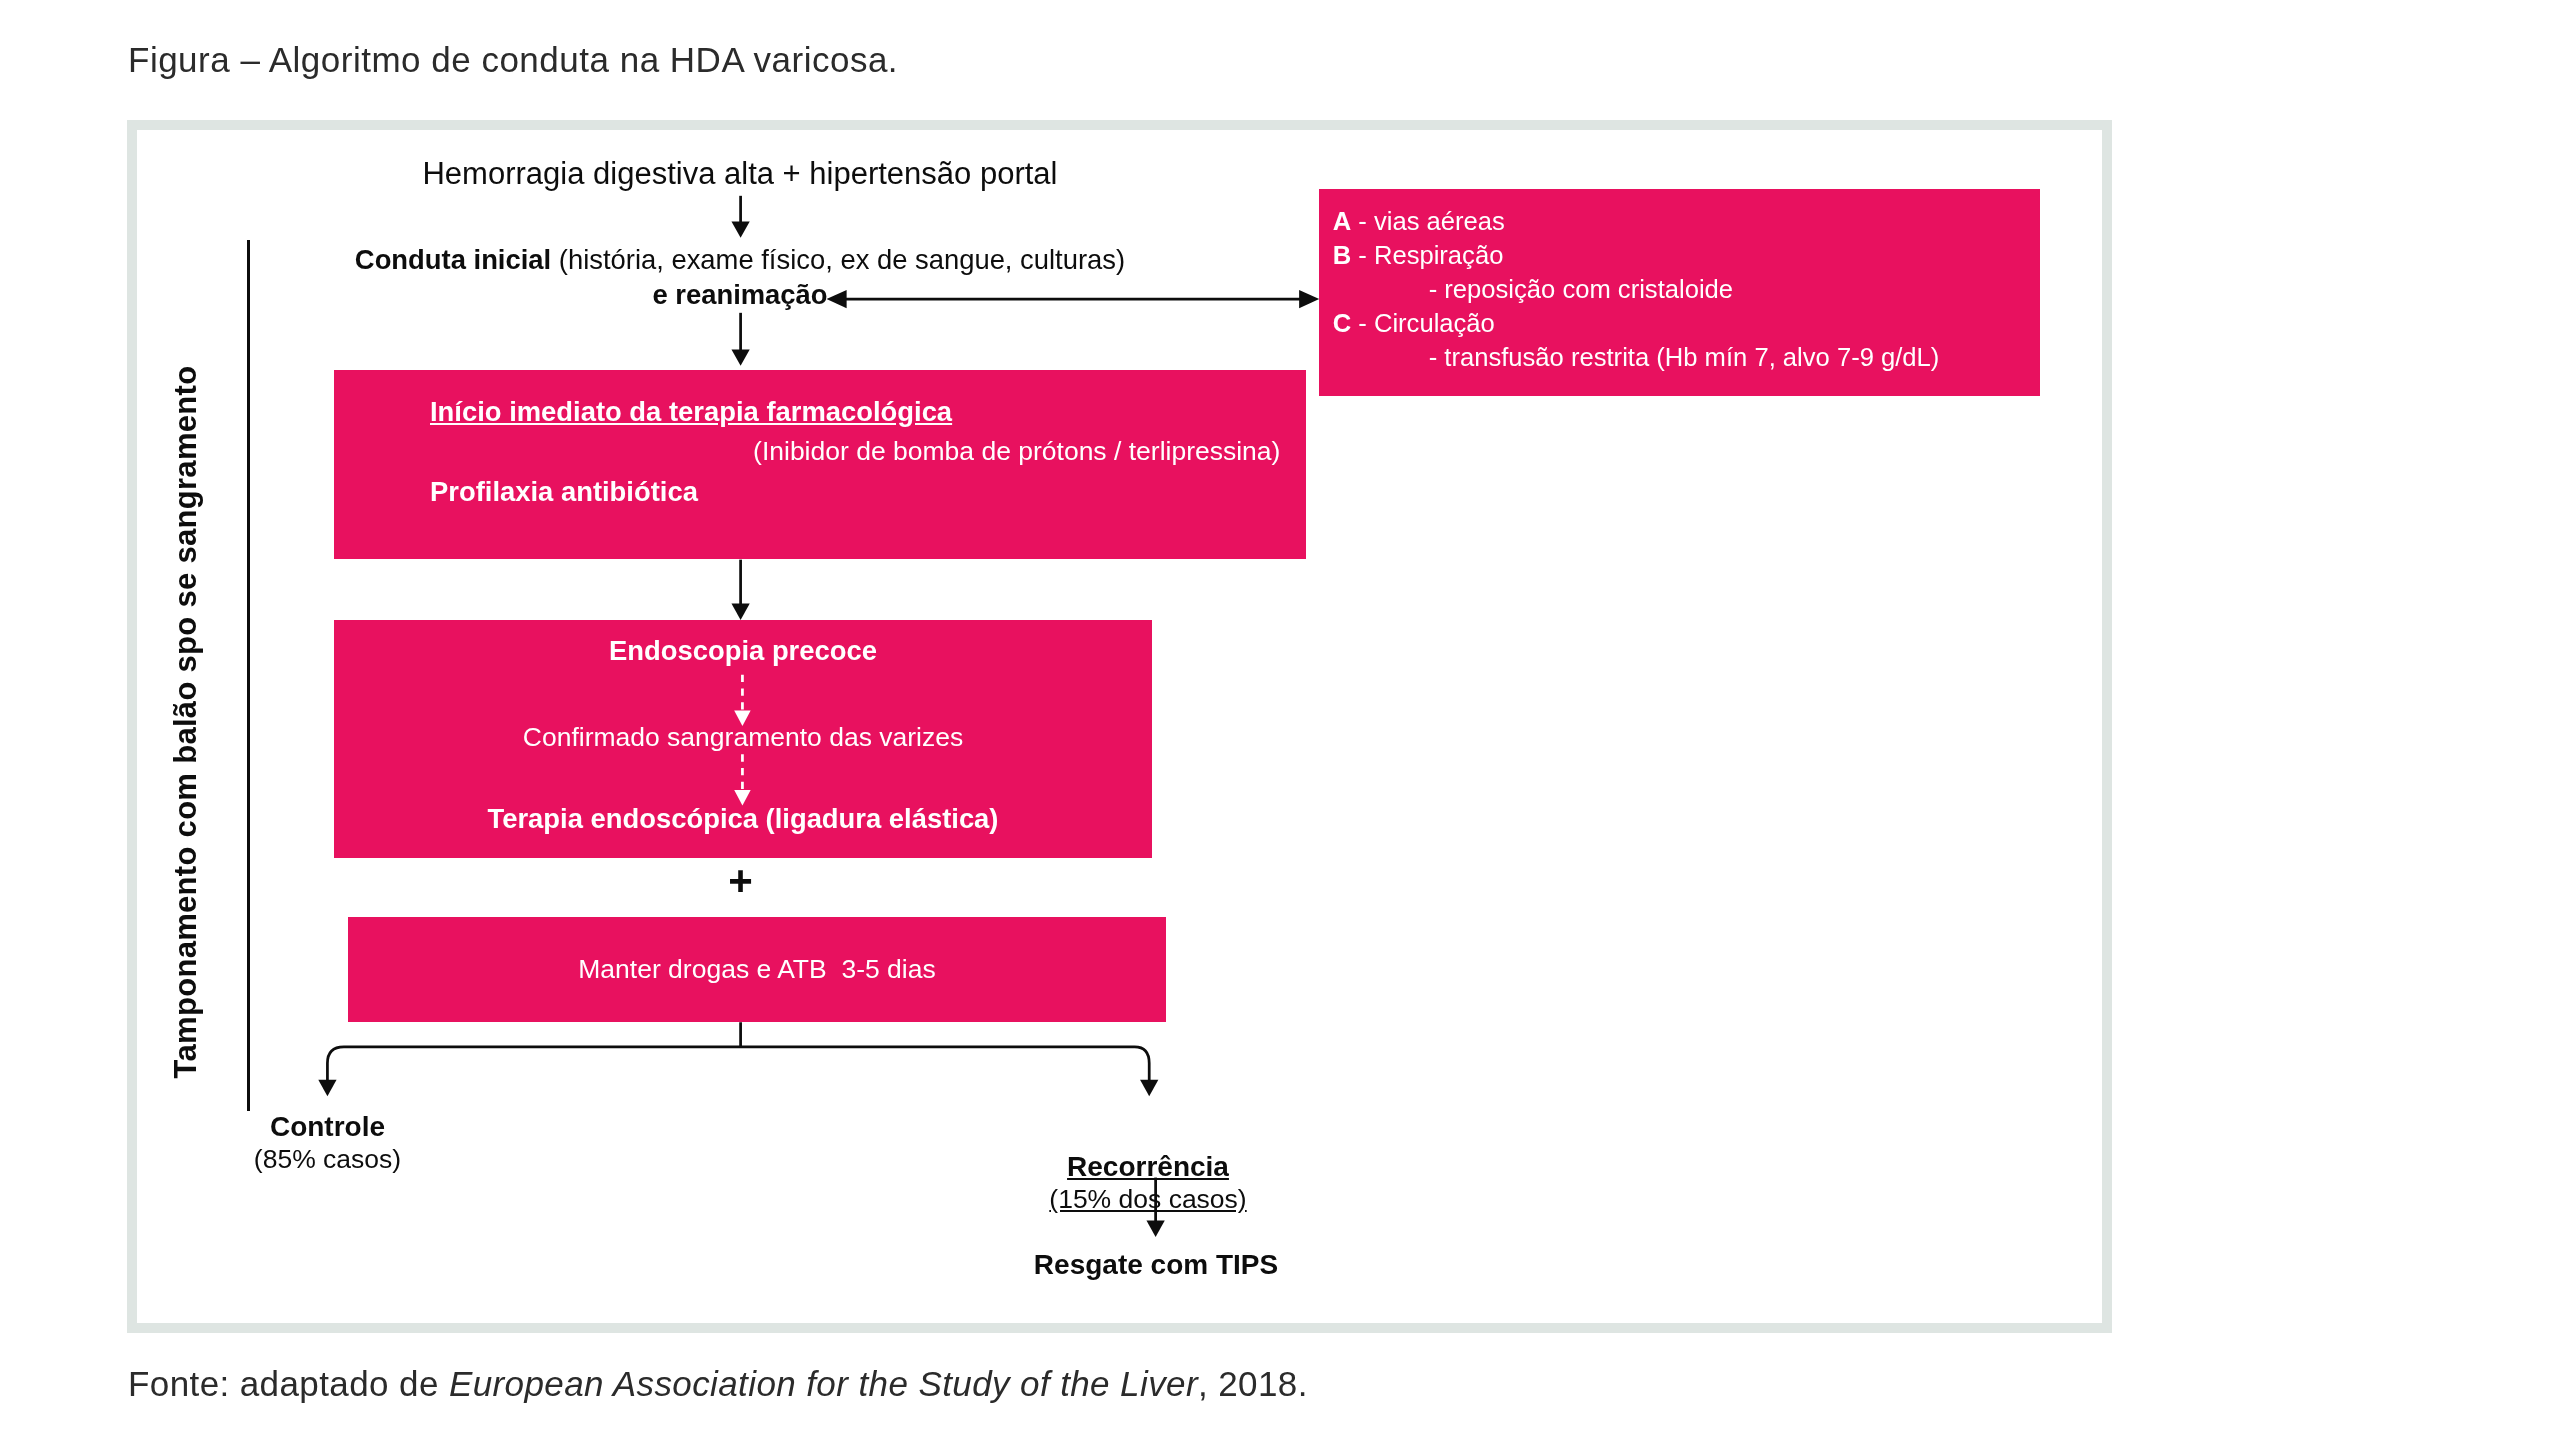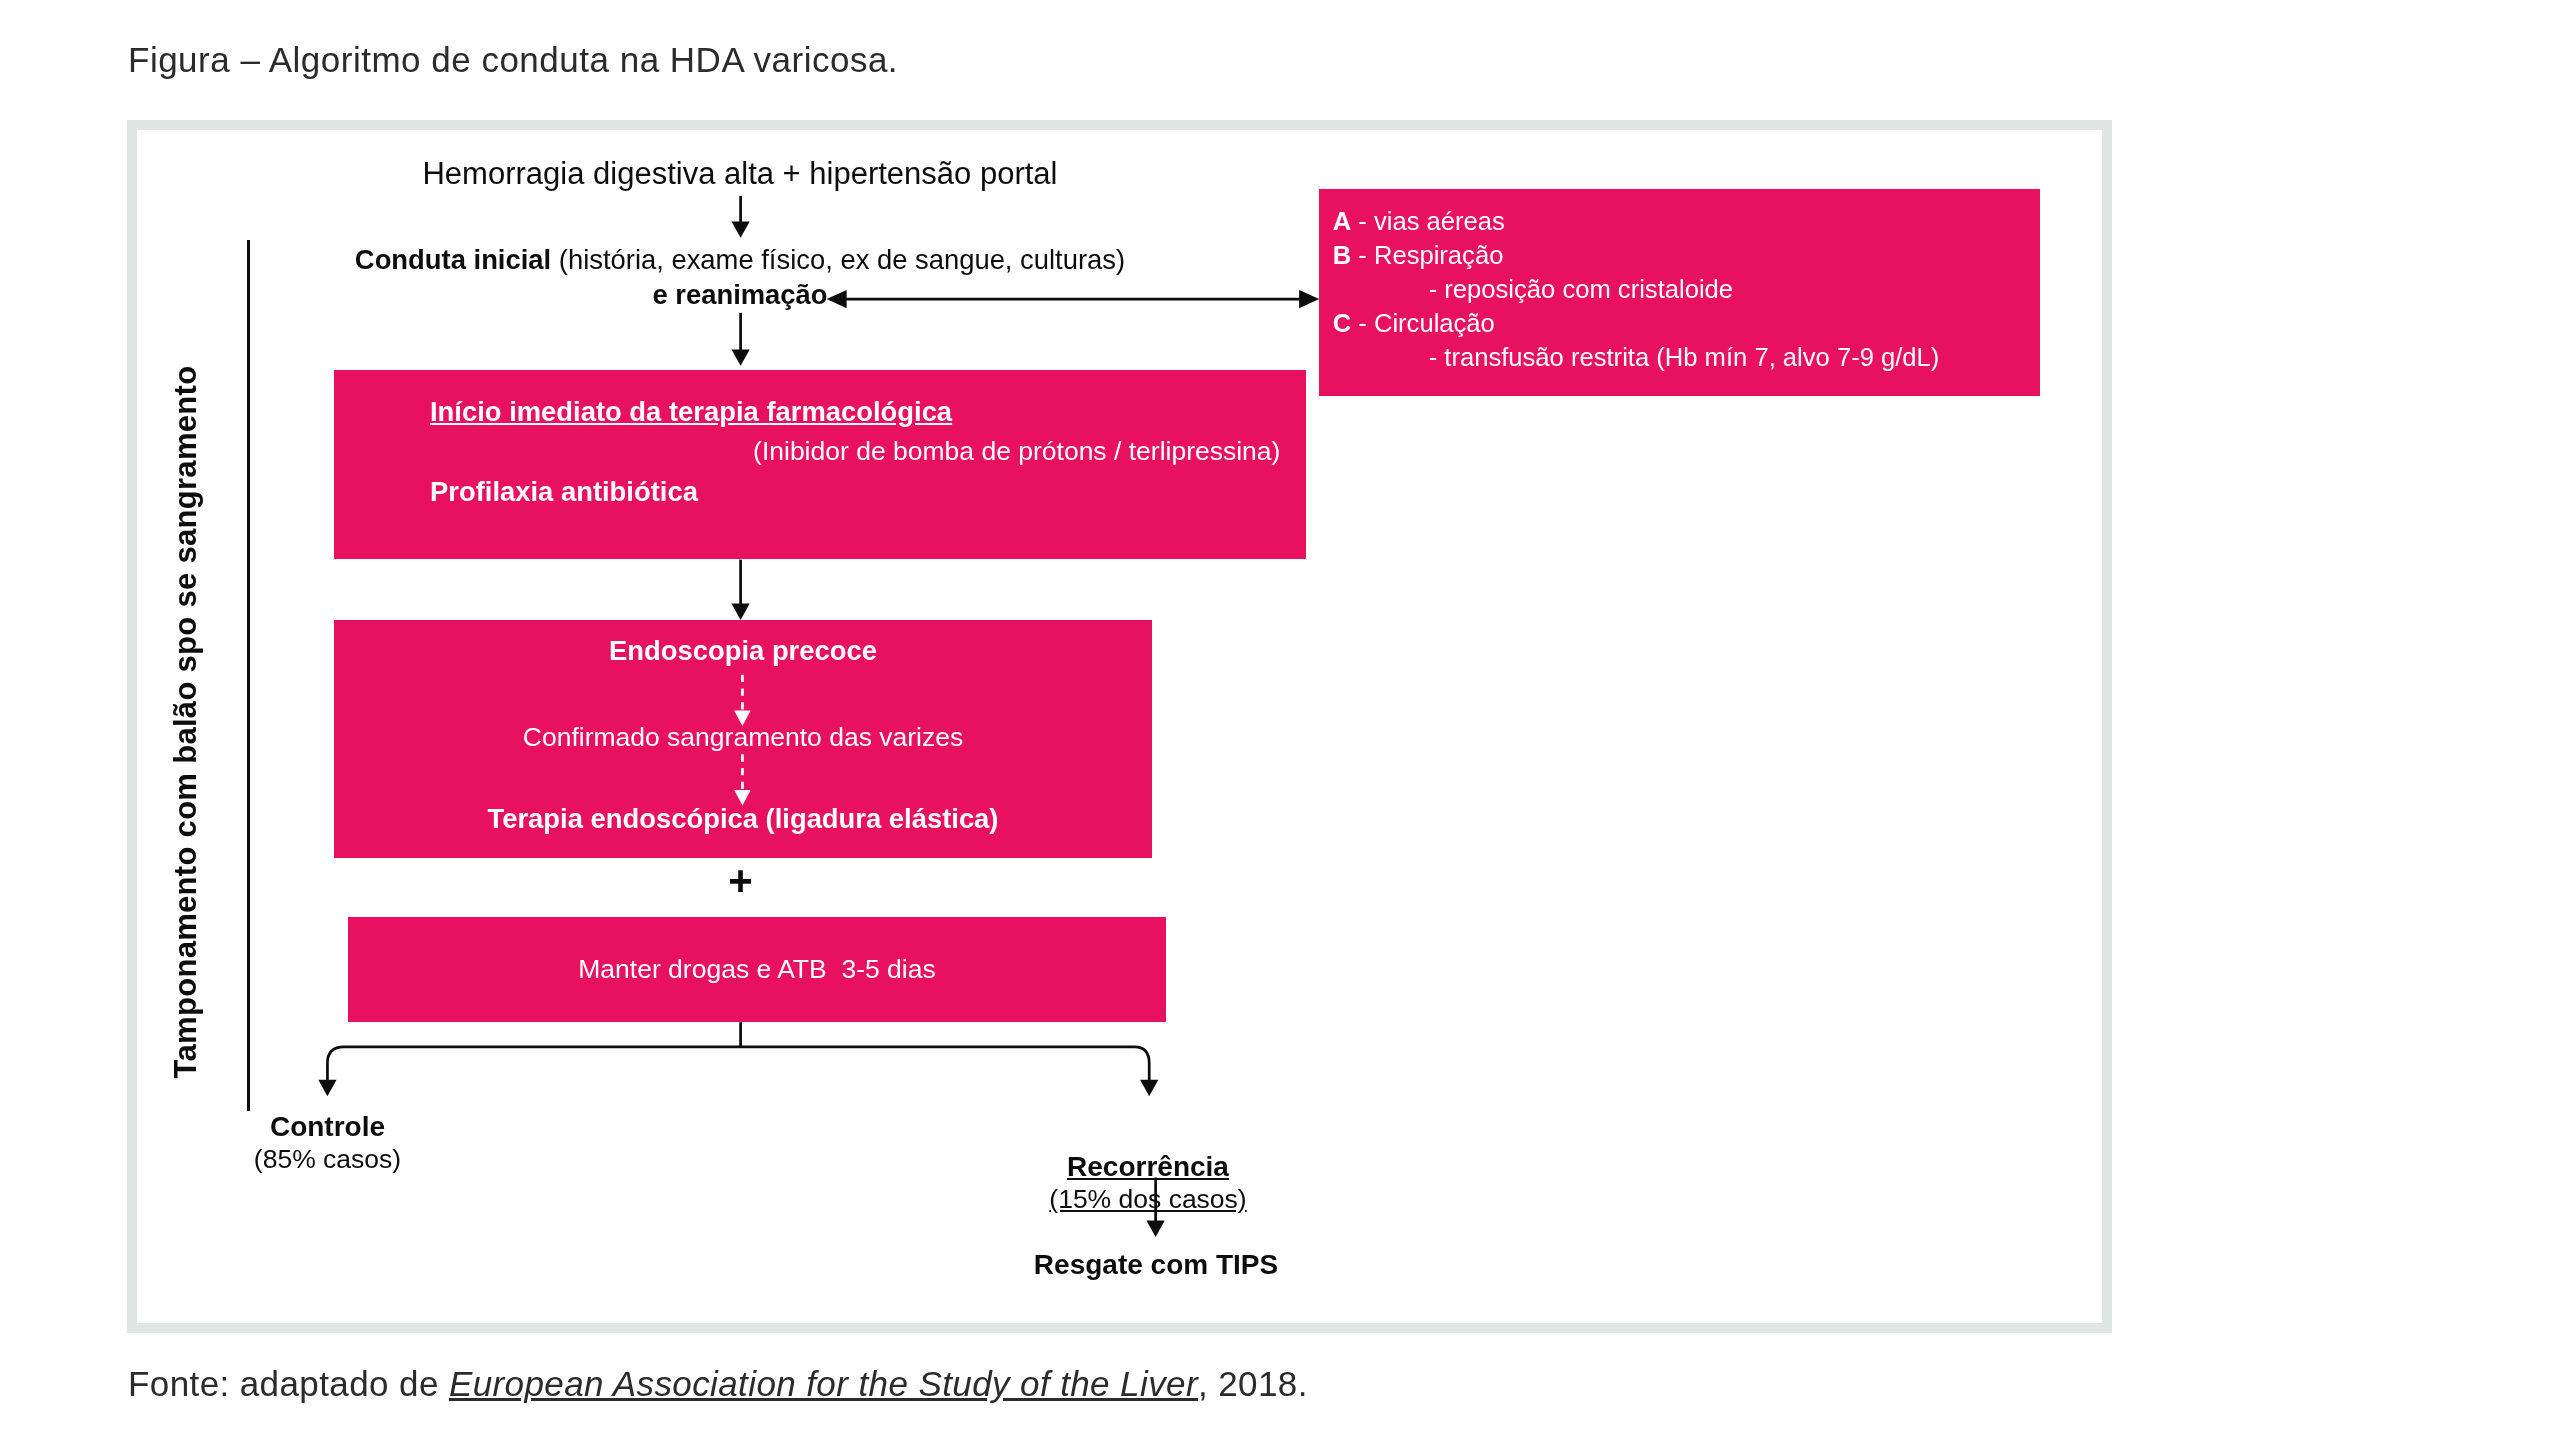--- a/index.html
+++ b/index.html
@@ -18,21 +18,21 @@
   .page{position:relative;width:2134px;height:1455px;background:#fff;}
 
   .figure-title{
     position:absolute;left:128px;top:40px;
     font-size:35px;color:var(--softink);letter-spacing:0.5px;
   }
   .source-caption{
     position:absolute;left:128px;top:1364px;
     font-size:35px;color:var(--softink);letter-spacing:0.4px;
   }
-  .source-caption i{font-style:italic;text-decoration:underline;}
+  .source-caption i{font-style:italic;}
 
   .figure-frame{
     position:absolute;left:127px;top:120px;width:1985px;height:1213px;
     border:10px solid var(--frame_border);background:#fff;
   }
   .frame-inner{position:relative;width:1965px;height:1192px;}
 
   .side-label{
     position:absolute;left:-388px;top:572px;width:878px;height:40px;
     transform:rotate(-90deg);

